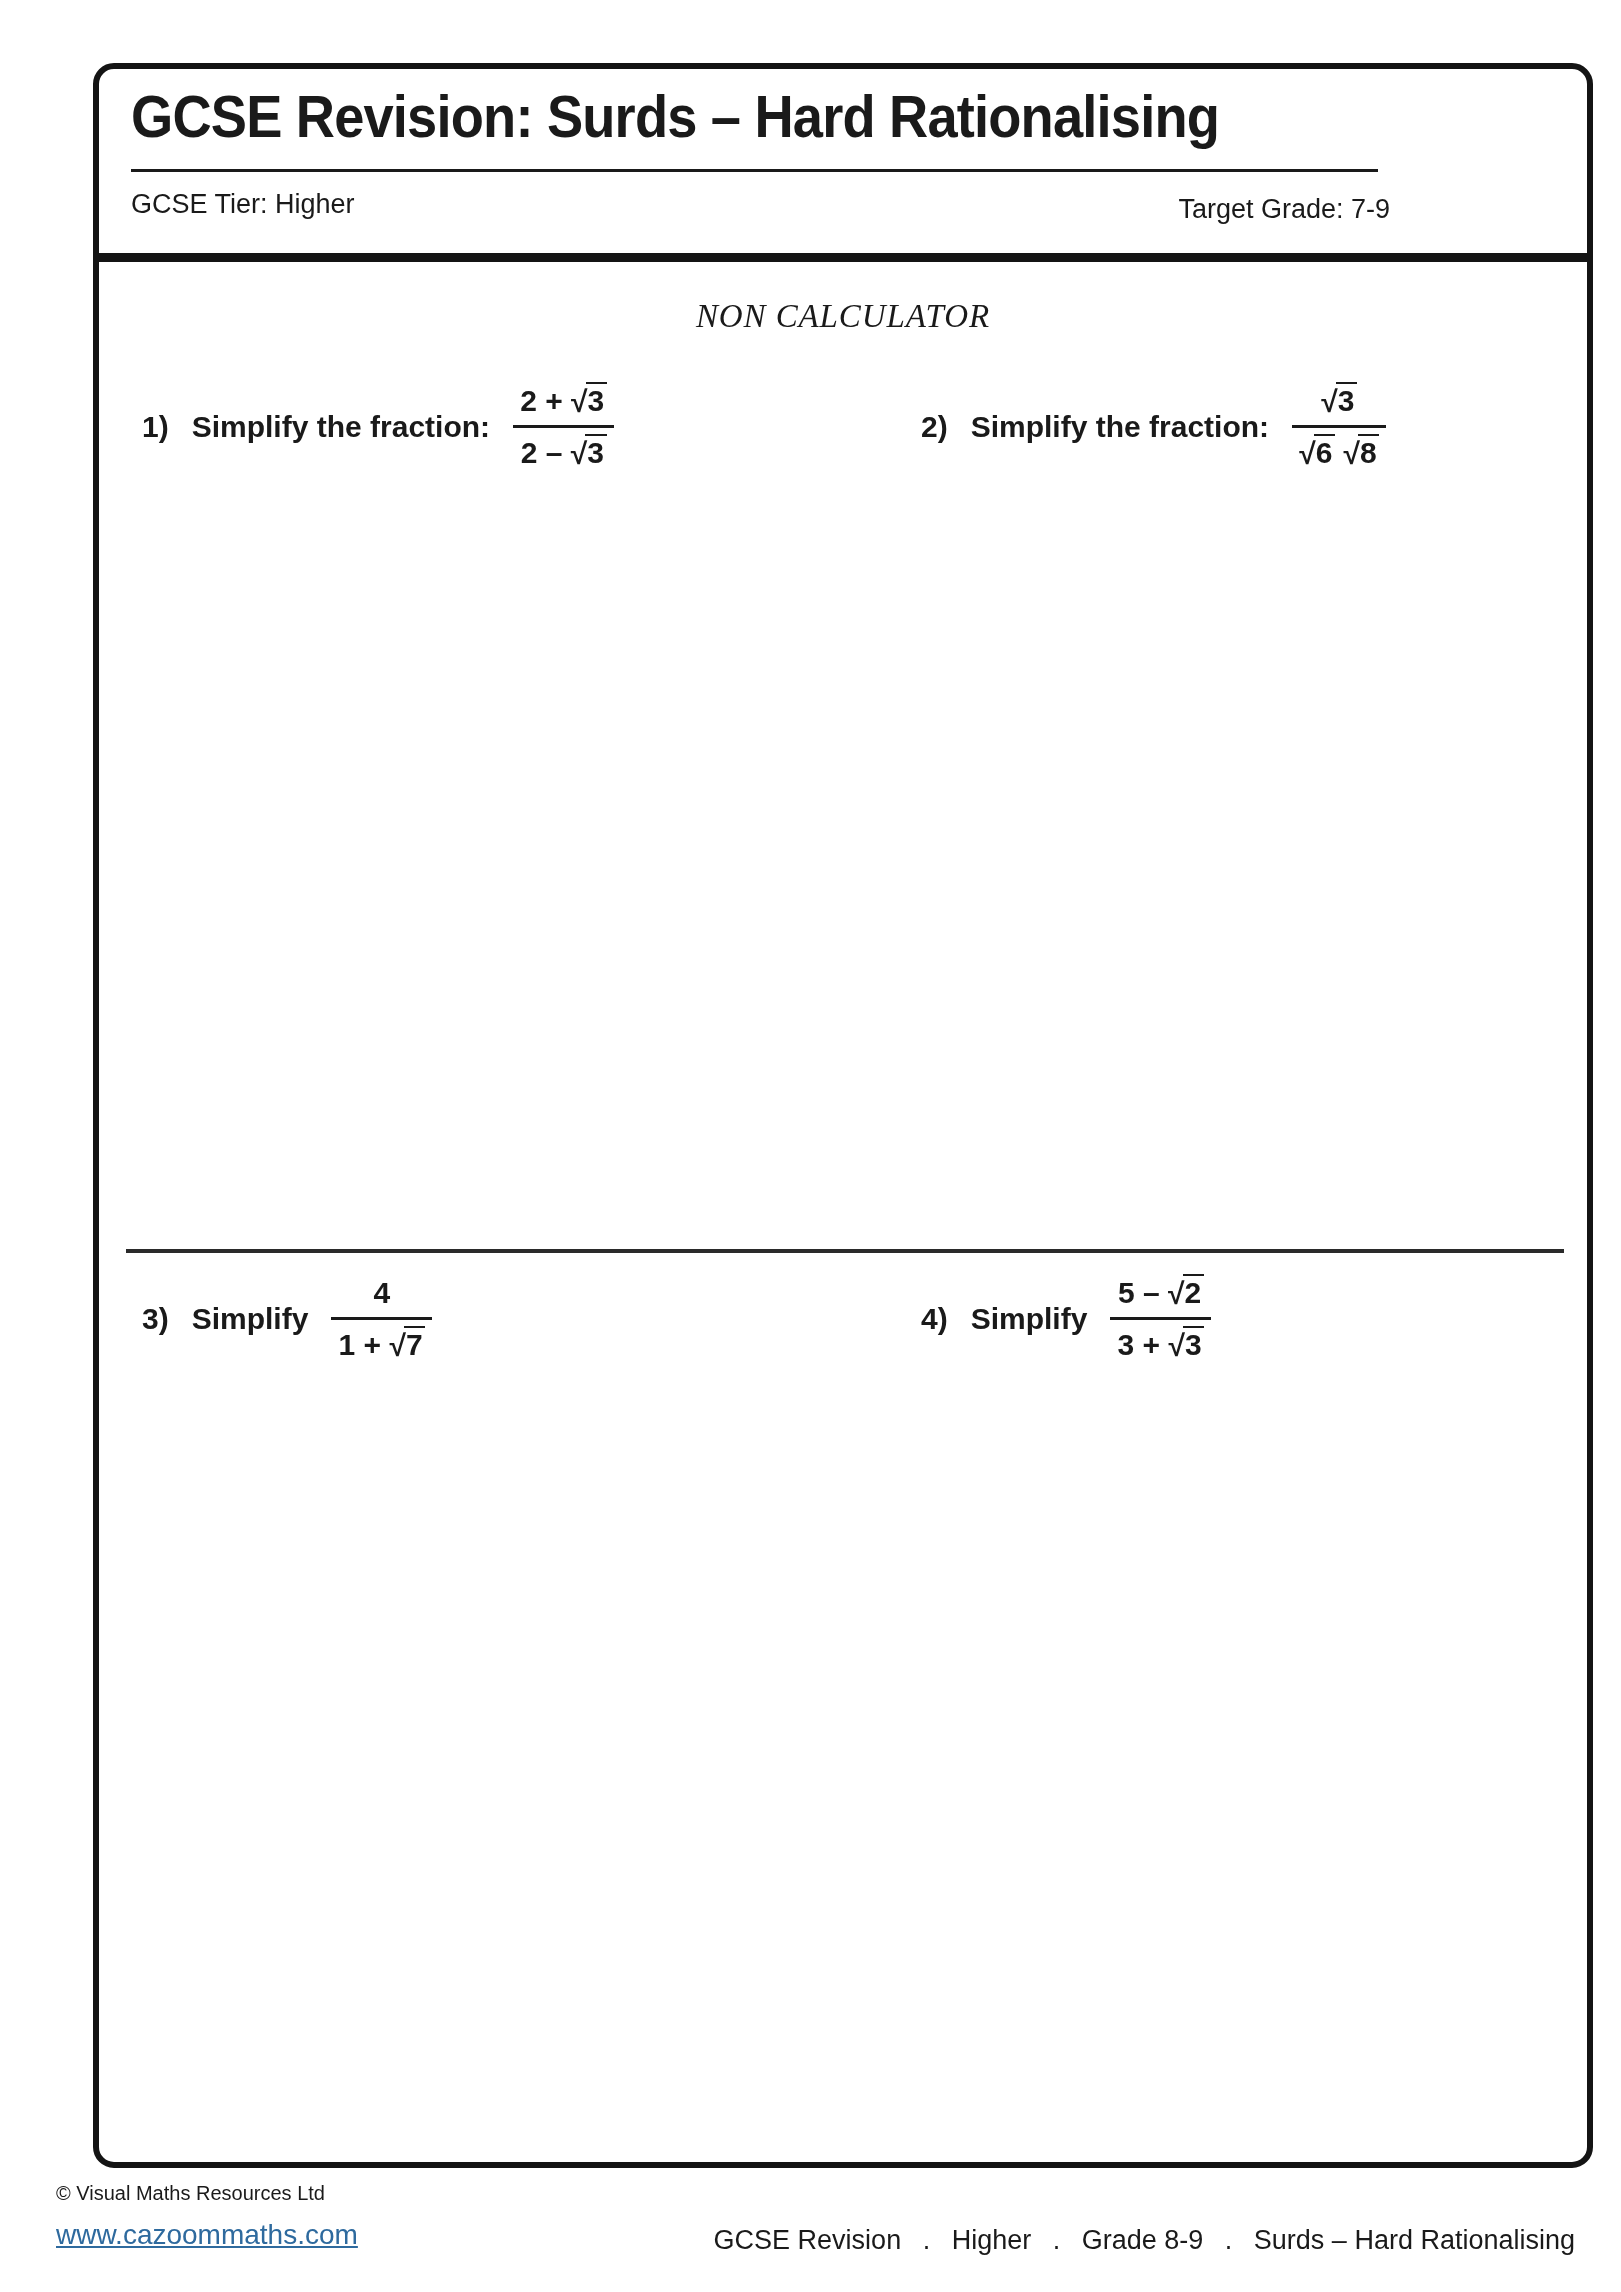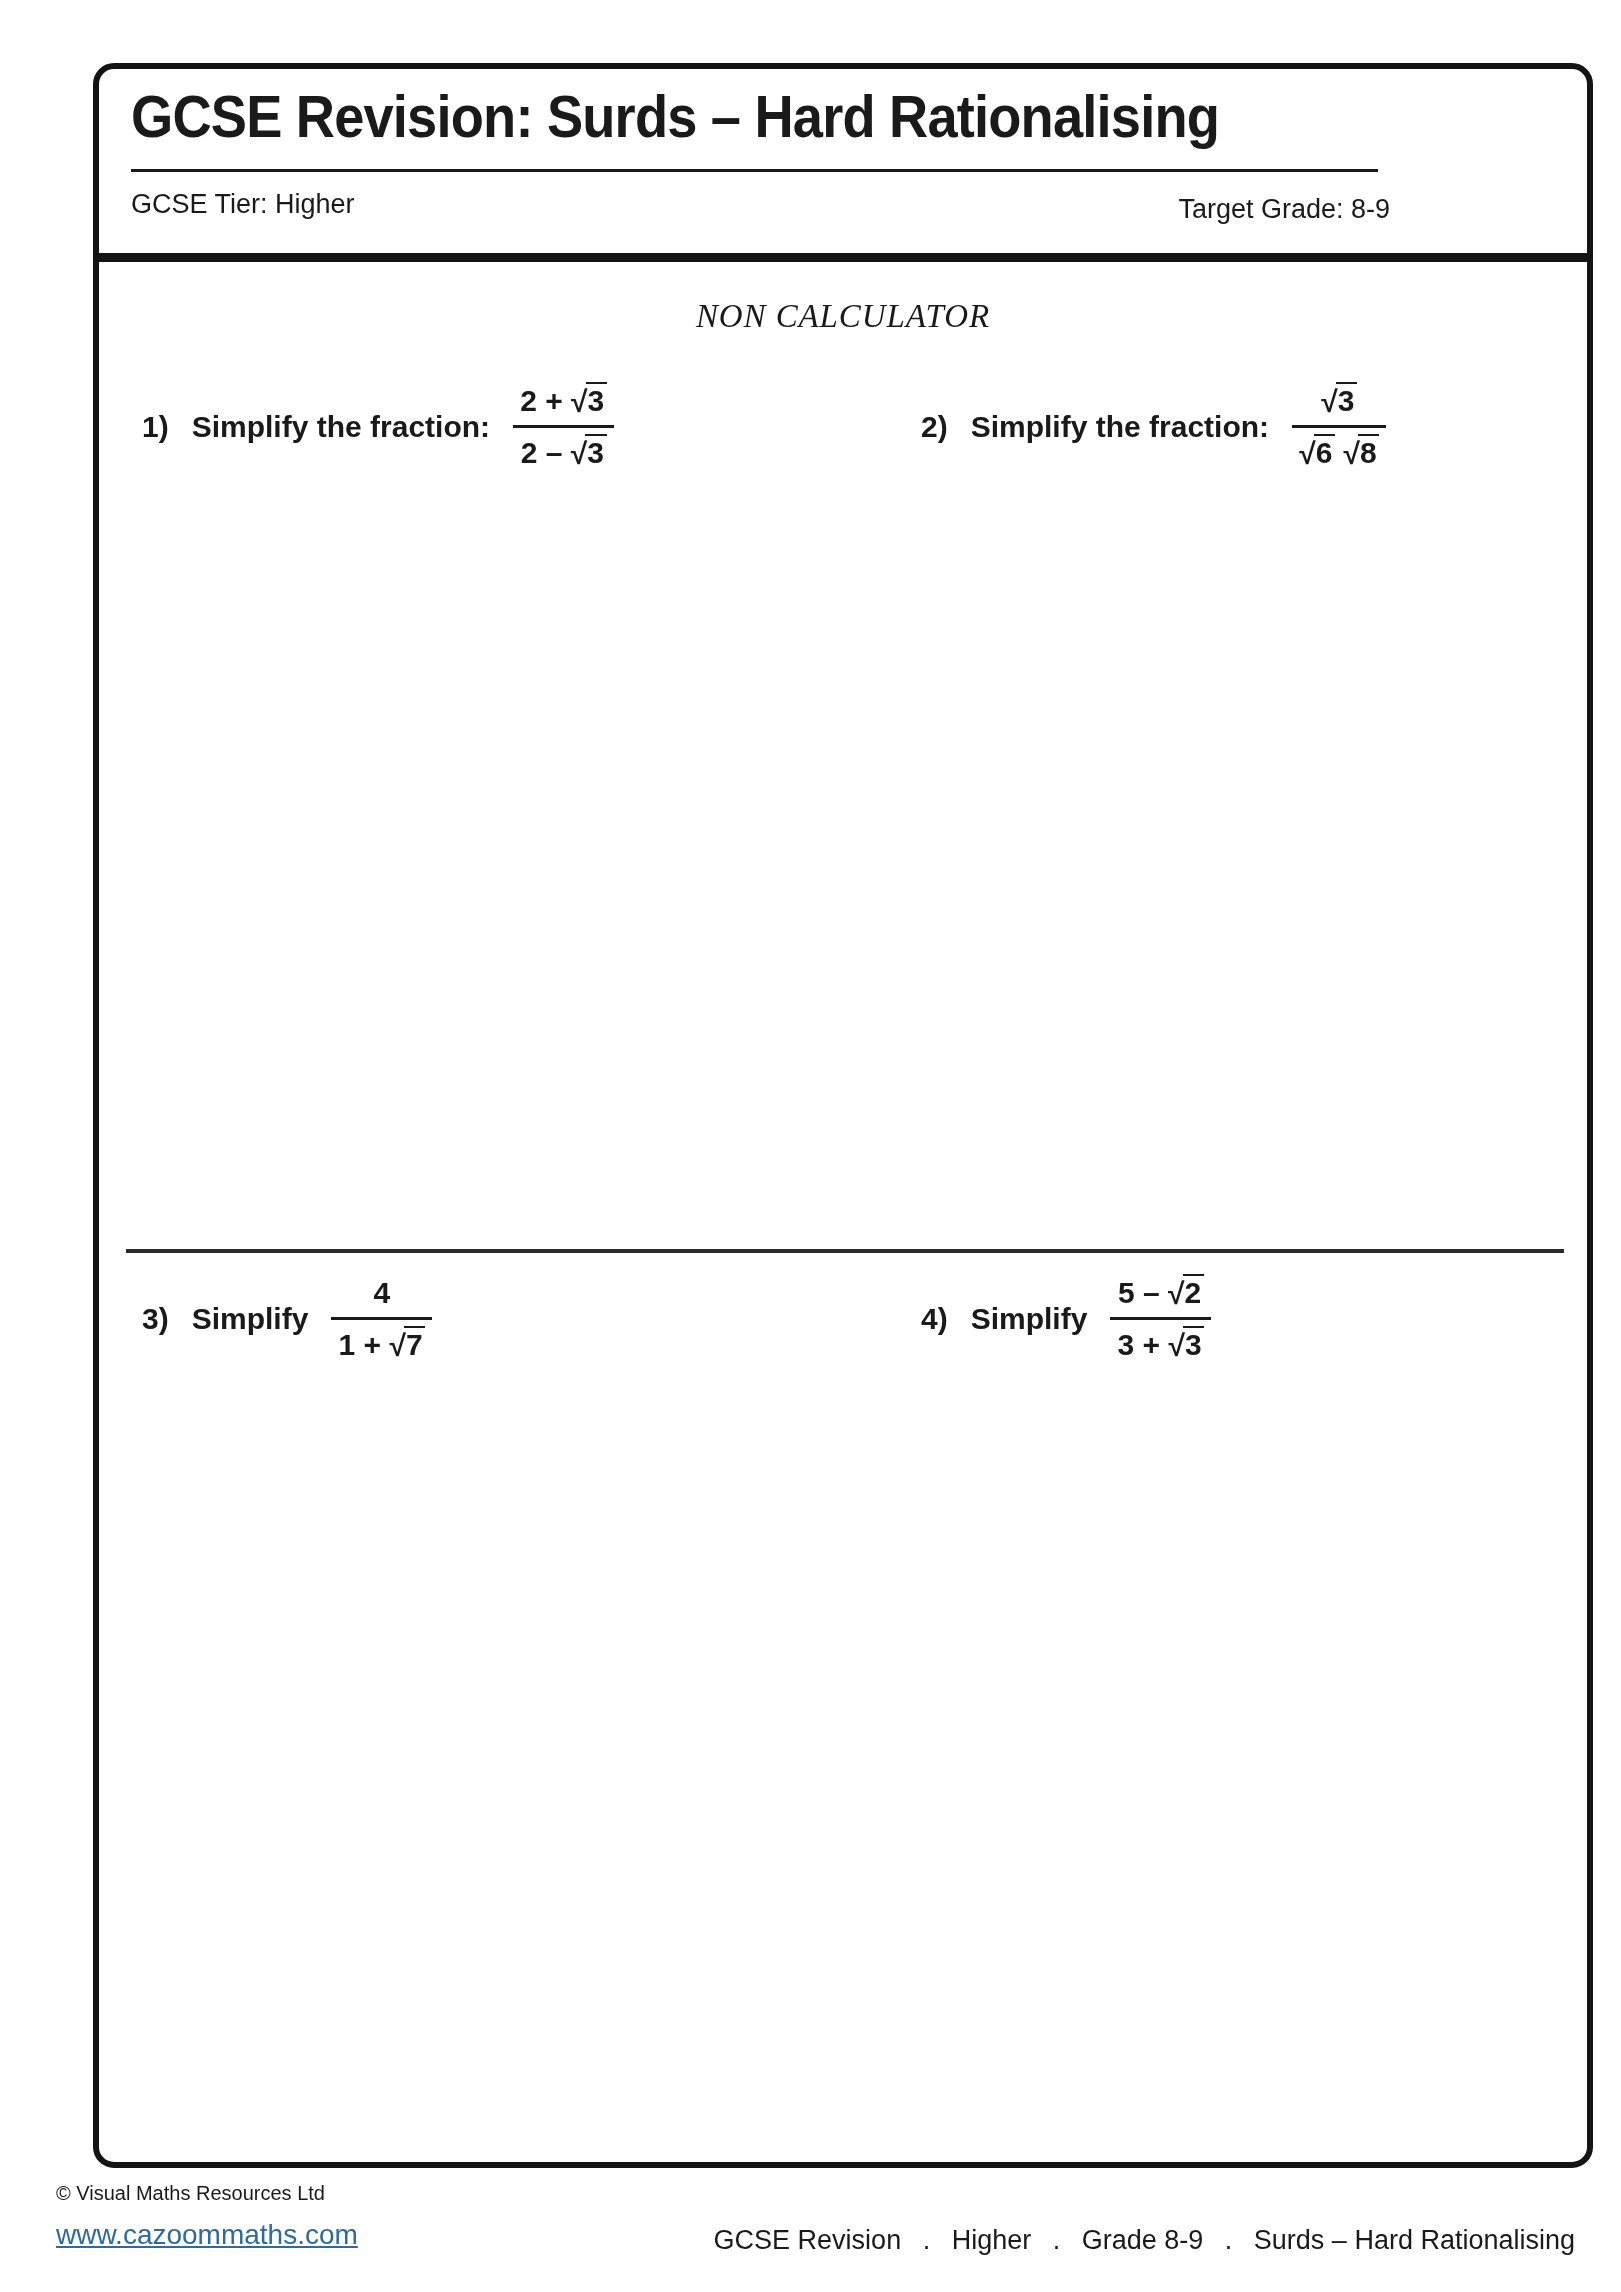--- a/index.html
+++ b/index.html
@@ -64,21 +64,21 @@
 <body>
 
 <div class="page">
 
   <div class="page-title">
     <span class="squeeze">GCSE Revision: Surds – Hard Rationalising</span>
   </div>
   <div class="title-underline"></div>
 
   <div class="tier-label">GCSE Tier: Higher</div>
-  <div class="target-label">Target Grade: 8-9</div>
+  <div class="target-label">Target Grade: 7-9</div>
 
 
   <div class="header-divider"></div>
 
   <div class="mode-label">NON CALCULATOR</div>
 
   <div class="question" id="q1">
     <span>1)</span>
     <span>Simplify the fraction:</span>
     <span class="fraction">

